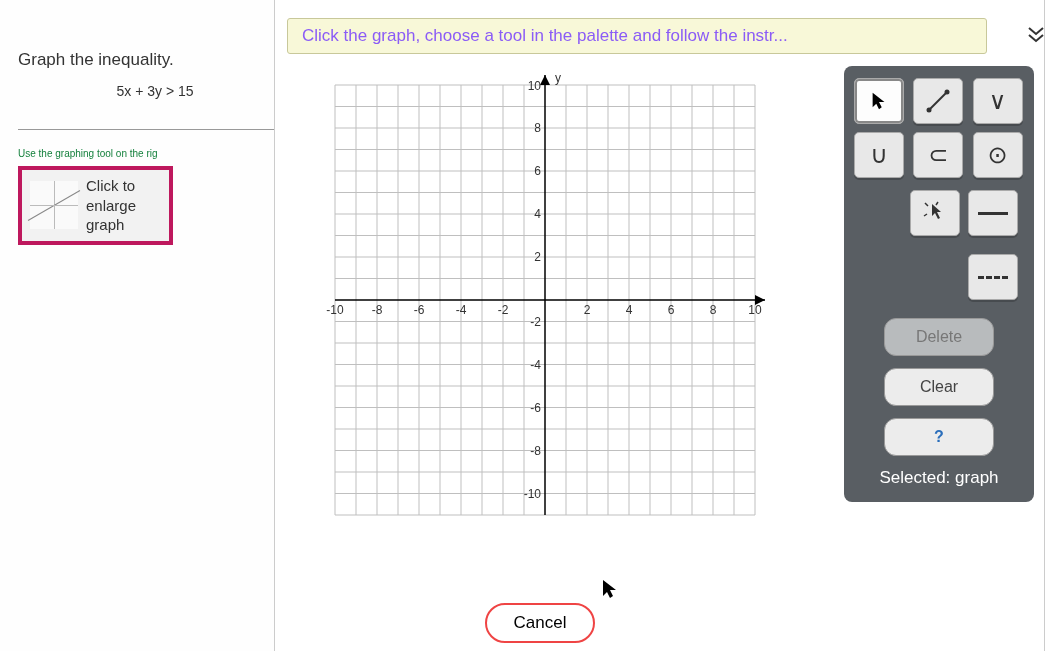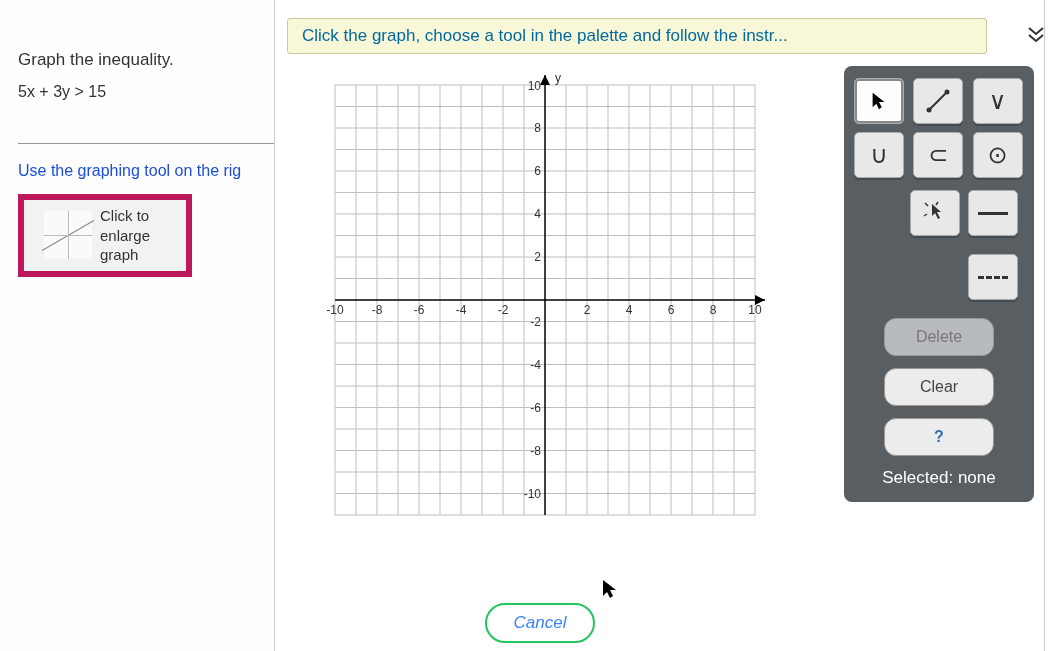--- a/index.html
+++ b/index.html
@@ -20,42 +20,43 @@
       background: #fefefe;
       padding: 20px 18px;
     }
     .prompt-title {
       font-size: 17px;
       color: #333;
       margin-top: 30px;
       margin-bottom: 13px;
     }
     .inequality {
-      font-size: 16px;
+      font-size: 14px;
       color: #333;
-      margin-bottom: 42px;
+      margin-bottom: 30px;
+      text-align: center;
     }
     .divider {
       border: none;
       border-top: 1px solid #999;
       margin: 18px 0;
     }
     .tool-instr {
-      font-size: 16px;
-      color: #1d4ed8;
-      margin-bottom: 14px;
+      font-size: 10px;
+      color: #15803d;
+      margin-bottom: 7px;
       white-space: nowrap;
     }
     .enlarge-box {
       display: flex;
       align-items: center;
       background: #f2f2f2;
-      border: 6px solid #be185d;
-      width: 174px;
-      padding: 6px 20px;
+      border: 4px solid #be185d;
+      width: 155px;
+      padding: 6px 8px;
     }
     .enlarge-thumb {
       width: 48px;
       height: 48px;
       position: relative;
       margin-right: 8px;
       background: #fafafa;
     }
     .enlarge-thumb::before,
     .enlarge-thumb::after {
@@ -93,21 +94,21 @@
       position: absolute;
       left: 12px;
       top: 18px;
       width: 700px;
       height: 36px;
       background: #f8f8d8;
       border: 1px solid #c8c89a;
       border-radius: 3px;
       padding: 7px 14px;
       font-size: 17px;
-      color: #0369a1;
+      color: #8b5cf6;
     }
     .chevron-expand {
       position: absolute;
       right: 14px;
       top: 22px;
       width: 24px;
       height: 24px;
       cursor: pointer;
     }
     .chevron-expand svg { width: 100%; height: 100%; }
@@ -202,23 +203,22 @@
       height: 40px;
       border-radius: 22px;
       font-size: 17px;
       cursor: pointer;
       display: flex;
       align-items: center;
       justify-content: center;
     }
     .btn-cancel {
       background: #fff;
-      border: 2px solid #22c55e;
-      color: #3b82f6;
-      font-style: italic;
+      border: 2px solid #ef4444;
+      color: #000000;
     }
     .btn-save {
       background: #1a1d24;
       border: 2px solid #1a1d24;
       color: #fff;
     }
     .line-style-solid {
       width: 30px; height: 3px; background: #333;
     }
     .line-style-dashed {
@@ -394,21 +394,21 @@
         </div>
     </div>
     <div class="tool-row3">
       <div class="tool-btn">
           <div class="line-style-dashed"></div>
         </div>
     </div>
     <button class="action-btn disabled">Delete</button>
     <button class="action-btn">Clear</button>
     <button class="action-btn" style="color:#2a6ebb;font-weight:bold;">?</button>
-    <div class="selected-text">Selected: none</div>
+    <div class="selected-text">Selected: graph</div>
   </div>
 
   <div class="bottom-buttons">
     <div class="pill-btn btn-cancel">Cancel</div>
   </div>
 </div>
 
 <div class="right-edge"></div>
 
 </body></html>

